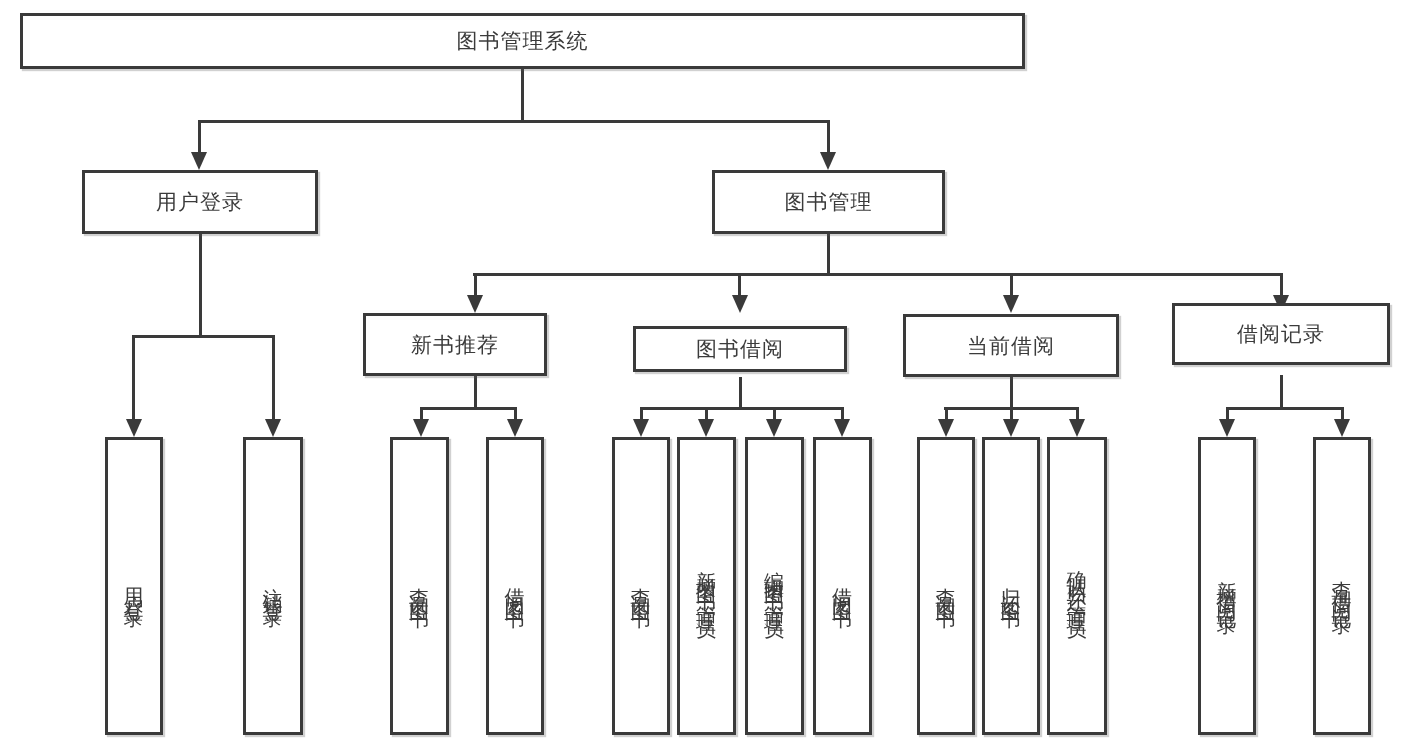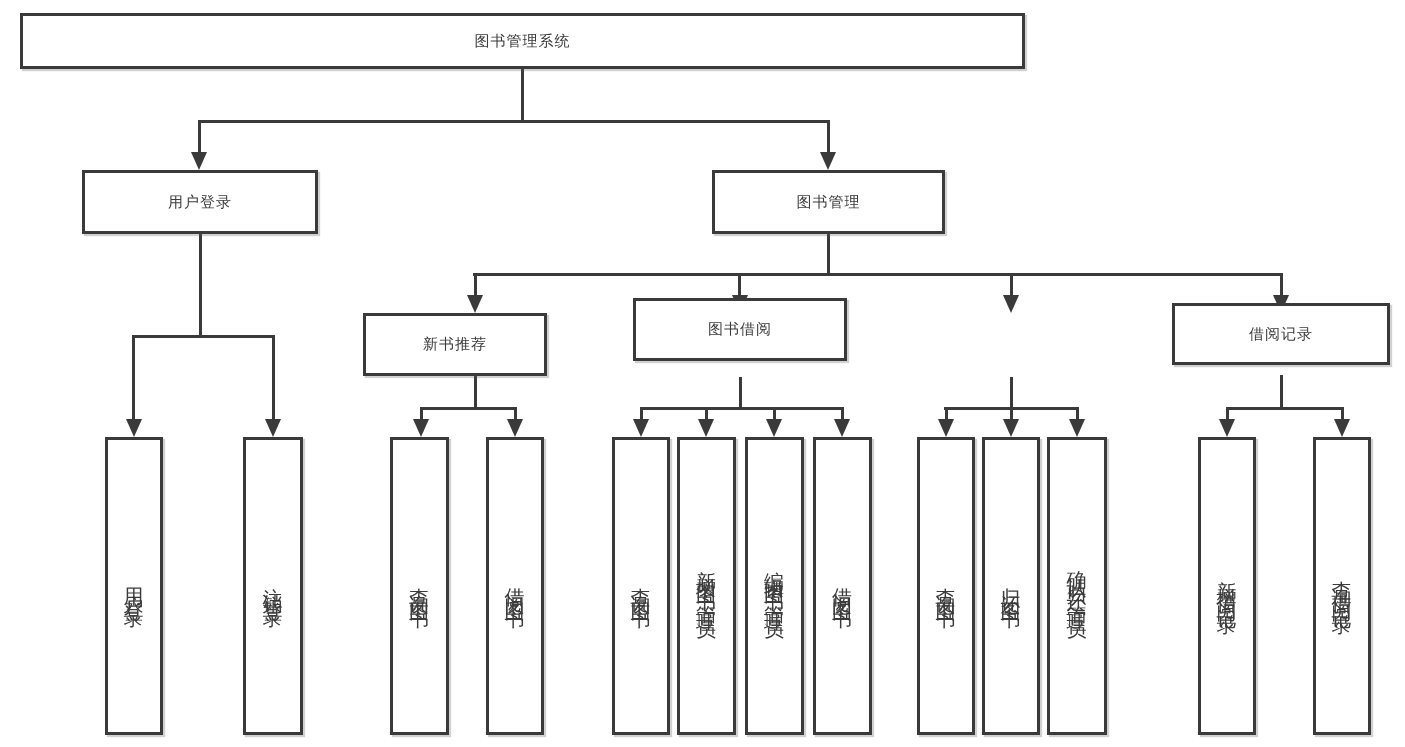--- a/index.html
+++ b/index.html
@@ -17,21 +17,21 @@
     background: #ffffff;
     border: 3px solid #3a3a3a;
     box-shadow: 2px 2px 1px rgba(90,90,90,0.28);
     display: flex;
     align-items: center;
     justify-content: center;
     color: #3b3b3b;
     z-index: 2;
   }
   .box-h {
-    font-size: 15px;
+    font-size: 21px;
     letter-spacing: 1px;
     white-space: nowrap;
   }
   .box-v {
     writing-mode: vertical-rl;
     text-orientation: mixed;
     font-size: 20px;
     letter-spacing: 7px;
     line-height: 1;
   }
@@ -97,21 +97,22 @@
     <div class="arrow" style="left:467px; top:295px;"></div>
     <div class="vl" style="left:738px; top:273px; height:24px;"></div>
     <div class="arrow" style="left:732px; top:295px;"></div>
     <div class="vl" style="left:1010px; top:273px; height:24px;"></div>
     <div class="arrow" style="left:1003px; top:295px;"></div>
     <div class="vl" style="left:1280px; top:273px; height:24px;"></div>
     <div class="arrow" style="left:1273px; top:295px;"></div>
   </div>
 
   <div class="box box-h" style="left:363px; top:313px; width:184px; height:63px;">新书推荐</div>
-  <div class="box box-h" style="left:633px; top:298px; width:214px; height:63px;">图书借阅</div>
+  <div class="box box-h" style="left:633px; top:326px; width:214px; height:46px;">图书借阅</div>
+  <div class="box box-h" style="left:903px; top:314px; width:216px; height:63px;">当前借阅</div>
   <div class="box box-h" style="left:1172px; top:303px; width:218px; height:62px;">借阅记录</div>
 
   <div>
     <div class="vl" style="left:474px; top:376px; height:34px;"></div>
     <div class="hl" style="left:420px; top:407px; width:97px;"></div>
     <div class="vl" style="left:420px; top:407px; height:14px;"></div>
     <div class="arrow" style="left:413px; top:419px;"></div>
     <div class="vl" style="left:514px; top:407px; height:14px;"></div>
     <div class="arrow" style="left:507px; top:419px;"></div>
   </div>

